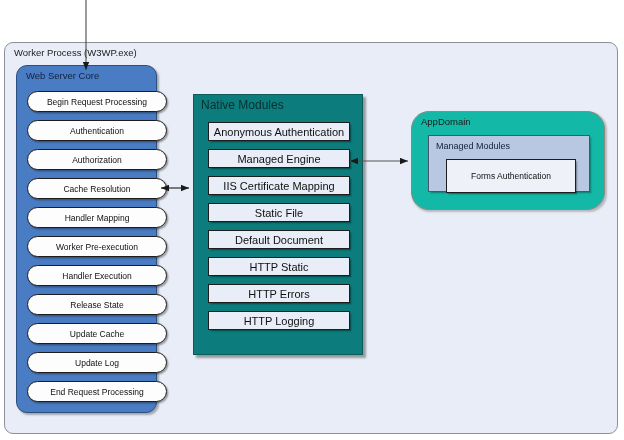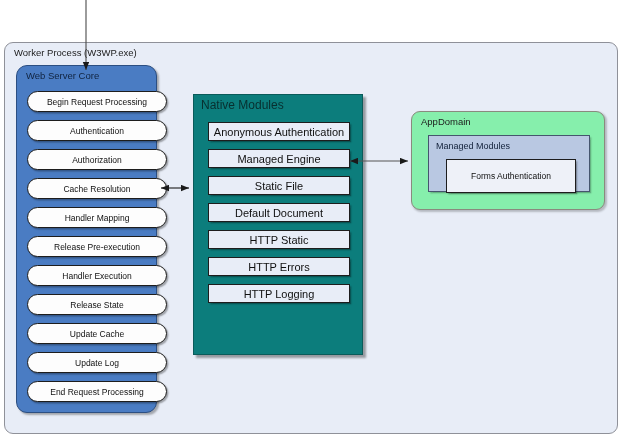--- a/index.html
+++ b/index.html
@@ -136,23 +136,23 @@
   .rect-item:last-child { margin-bottom: 12px; }
 
   
   .app-domain {
     position: absolute;
     left: 411px;
     top: 111px;
     width: 194px;
     height: 99px;
     box-sizing: border-box;
-    background: #86efac;
+    background: #14b8a6;
     border: 1px solid #8a8a7e;
-    border-radius: 9px;
+    border-radius: 18px;
     box-shadow: 1.5px 1.5px 2px rgba(0,0,0,0.22);
   }
   .app-domain-label {
     position: absolute;
     left: 9px;
     top: 4px;
     font-size: 9.5px;
     color: #1b1b1b;
     line-height: 12px;
     white-space: nowrap;
@@ -216,34 +216,35 @@
   </div>
 
   <div class="web-server-core">
     <div class="web-server-core-label">Web Server Core</div>
     <div class="pill-stack">
       <div class="pill">Begin Request Processing</div>
       <div class="pill">Authentication</div>
       <div class="pill">Authorization</div>
       <div class="pill">Cache Resolution</div>
       <div class="pill">Handler Mapping</div>
-      <div class="pill">Release Pre-execution</div>
+      <div class="pill">Worker Pre-execution</div>
       <div class="pill">Handler Execution</div>
       <div class="pill">Release State</div>
       <div class="pill">Update Cache</div>
       <div class="pill">Update Log</div>
       <div class="pill">End Request Processing</div>
     </div>
   </div>
 
   <div class="native-modules">
     <div class="native-modules-label">Native Modules</div>
     <div class="rect-stack">
       <div class="rect-item">Anonymous Authentication</div>
       <div class="rect-item">Managed Engine</div>
+      <div class="rect-item">IIS Certificate Mapping</div>
       <div class="rect-item">Static File</div>
       <div class="rect-item">Default Document</div>
       <div class="rect-item">HTTP Static</div>
       <div class="rect-item">HTTP Errors</div>
       <div class="rect-item">HTTP Logging</div>
     </div>
   </div>
 
   <div class="app-domain">
     <div class="app-domain-label">AppDomain</div>

